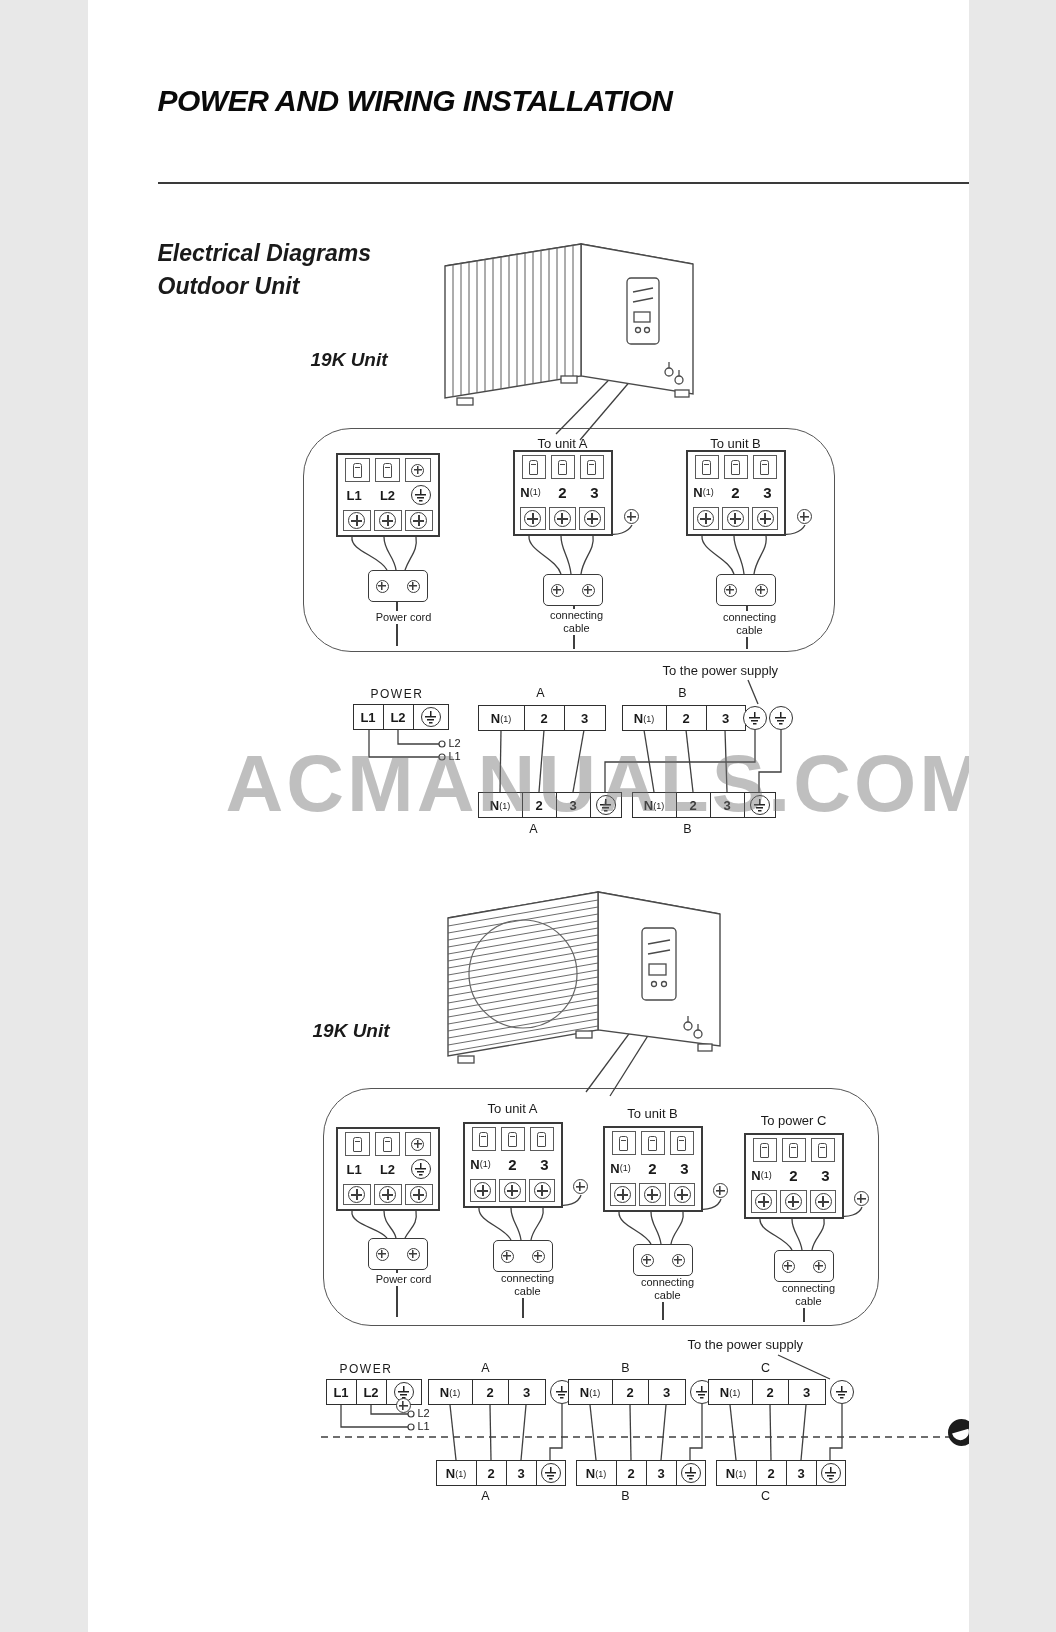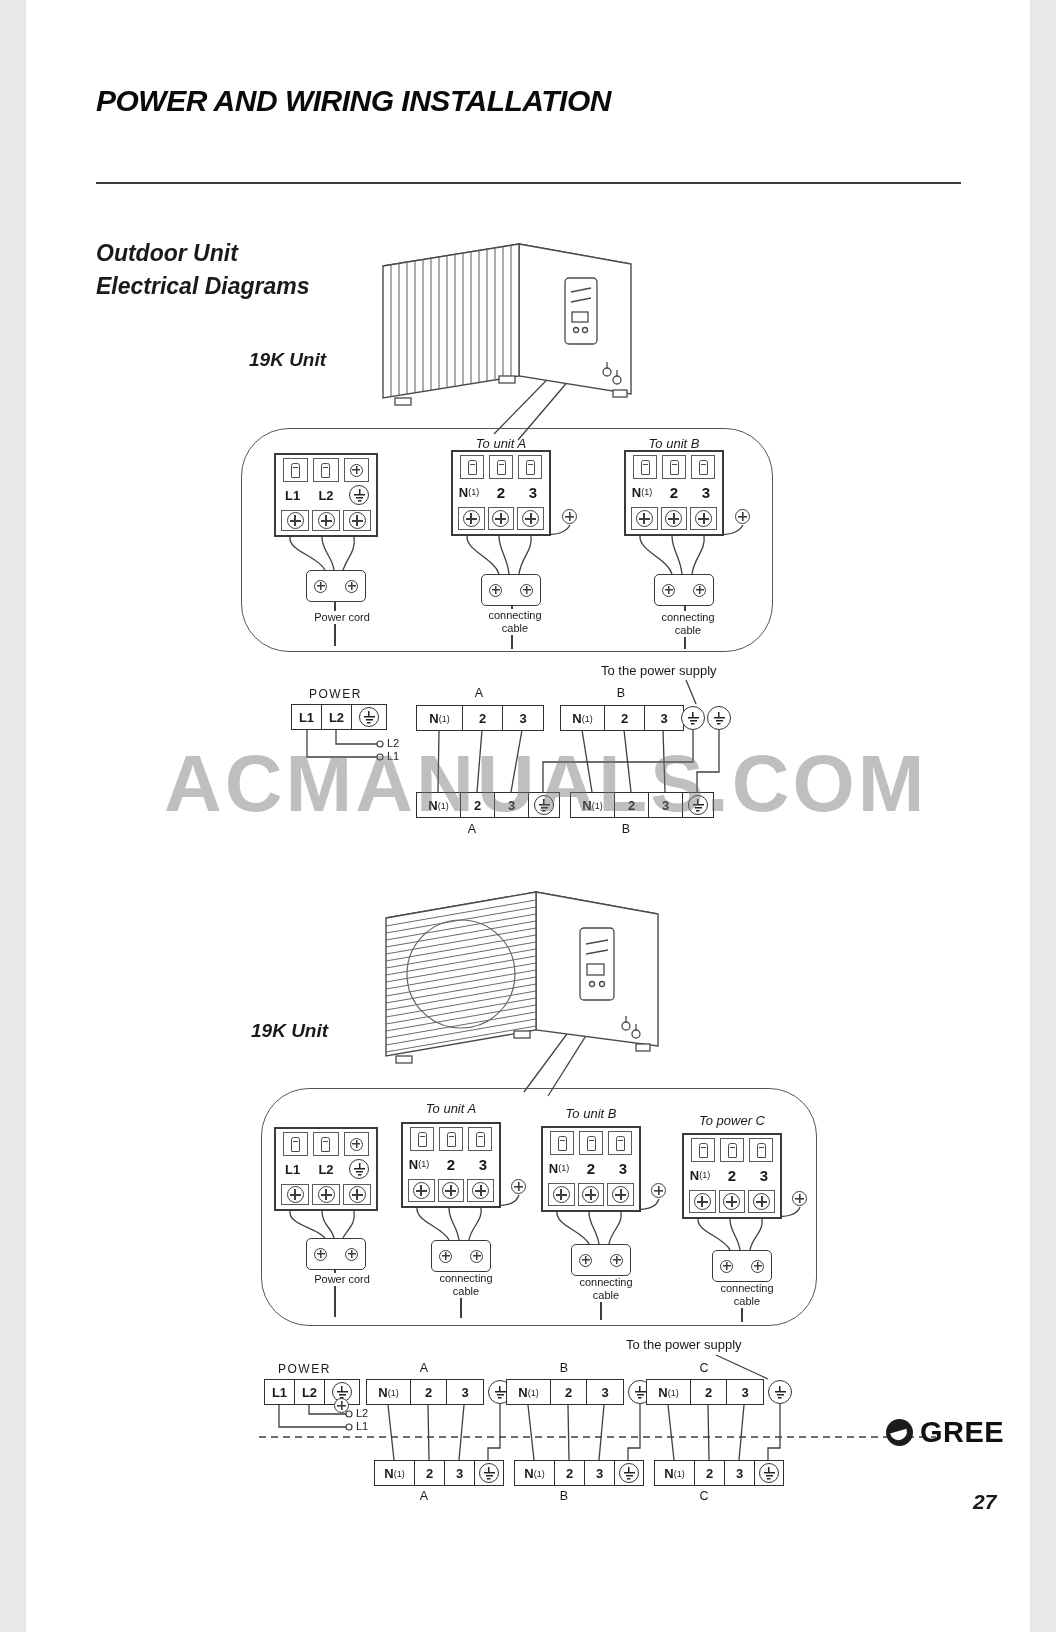--- a/index.html
+++ b/index.html
@@ -1,28 +1,28 @@
 <!DOCTYPE html>
 <html><head>
 <meta charset="utf-8">
 <style>
   * { margin:0; padding:0; box-sizing:border-box; }
   body { background:#e8e8e8; font-family:"Liberation Sans", sans-serif; color:#1a1a1a; }
-  .page { position:relative; width:1004px; height:1632px; background:#ffffff; margin:0 auto; overflow:hidden;padding-left:11px; }
+  .page { position:relative; width:881px; height:1632px; background:#ffffff; margin:0 auto; overflow:hidden;padding-left:11px; }
   .abs { position:absolute; }
 
   .title { font-size:30px; font-weight:bold; font-style:italic; letter-spacing:-0.5px; color:#0a0a0a; z-index:3; }
   .rule { height:1.5px; background:#3a3a3a; z-index:3; }
   .h2 { font-size:23px; font-weight:bold; font-style:italic; line-height:33px; z-index:3; }
   .unit-label { font-size:19px; font-weight:bold; font-style:italic; z-index:3; }
   .small-label { font-size:13px; z-index:3; background:#fff; padding:0 2px; }
   .power-label { font-size:12px; letter-spacing:1.5px; z-index:3; }
   .grp { font-size:12.5px; z-index:3; transform:translateX(-50%); }
   .lead { font-size:11px; z-index:3; }
-  .tu-label { font-size:13px; z-index:3; transform:translateX(-50%); white-space:nowrap;font-style:italic; }
+  .tu-label { font-size:13px; z-index:3; transform:translateX(-50%); white-space:nowrap; }
   .cap { font-size:11px; line-height:13px; background:#fff; padding:0 2px; z-index:3; text-align:center; transform:translateX(-50%); white-space:nowrap; }
 
   .panel { border:1.6px solid #555; border-radius:48px; z-index:0; background:transparent; }
 
   .tblock { border:2px solid #3a3a3a; background:#fff; z-index:2; display:flex; flex-direction:column; }
   .lugrow { height:27px; display:grid; grid-template-columns:1fr 1fr 1fr; gap:5px; padding:3px 7px 0 7px; }
   .lugcell { border:1.3px solid #5a5a5a; display:flex; align-items:center; justify-content:center; background:#fff; }
   .lblrow { height:26px; display:grid; grid-template-columns:1fr 1fr 1fr; align-items:center; justify-items:center; }
   .scrrow { flex:1; display:grid; grid-template-columns:1fr 1fr 1fr; gap:3px; padding:2px 5px 4px 5px; }
   .scrcell { border:1.2px solid #5a5a5a; display:flex; align-items:center; justify-content:center; }
@@ -162,22 +162,22 @@
         <circle cx="354" cy="757" r="3"></circle>
       <circle cx="323" cy="1414" r="3"></circle>
         <circle cx="323" cy="1427" r="3"></circle>
     </g>
   </svg>
 
   <h1 class="title abs" style="left:70px;top:84px">POWER AND WIRING INSTALLATION</h1>
   <div class="rule abs" style="left:70px;top:182px;width:865px"></div>
 
   <div class="h2 abs" style="left:70px;top:237px">
+    <div>Electrical Diagrams</div>
     <div>Outdoor Unit</div>
-    <div>Electrical Diagrams</div>
   </div>
 
   <div class="unit-label abs" style="left:223px;top:349px">19K Unit</div>
 
   <svg class="abs" style="left:343px;top:222px;z-index:1" width="290" height="205" viewBox="0 0 290 205">
     <g fill="#ffffff" stroke="#4a4a4a" stroke-width="1.4">
       <polygon points="14,44 150,22 262,42 126,64"></polygon>
       <polygon points="150,22 262,42 262,172 150,154"></polygon>
       <polygon points="14,44 150,22 150,154 14,176"></polygon>
     </g>

